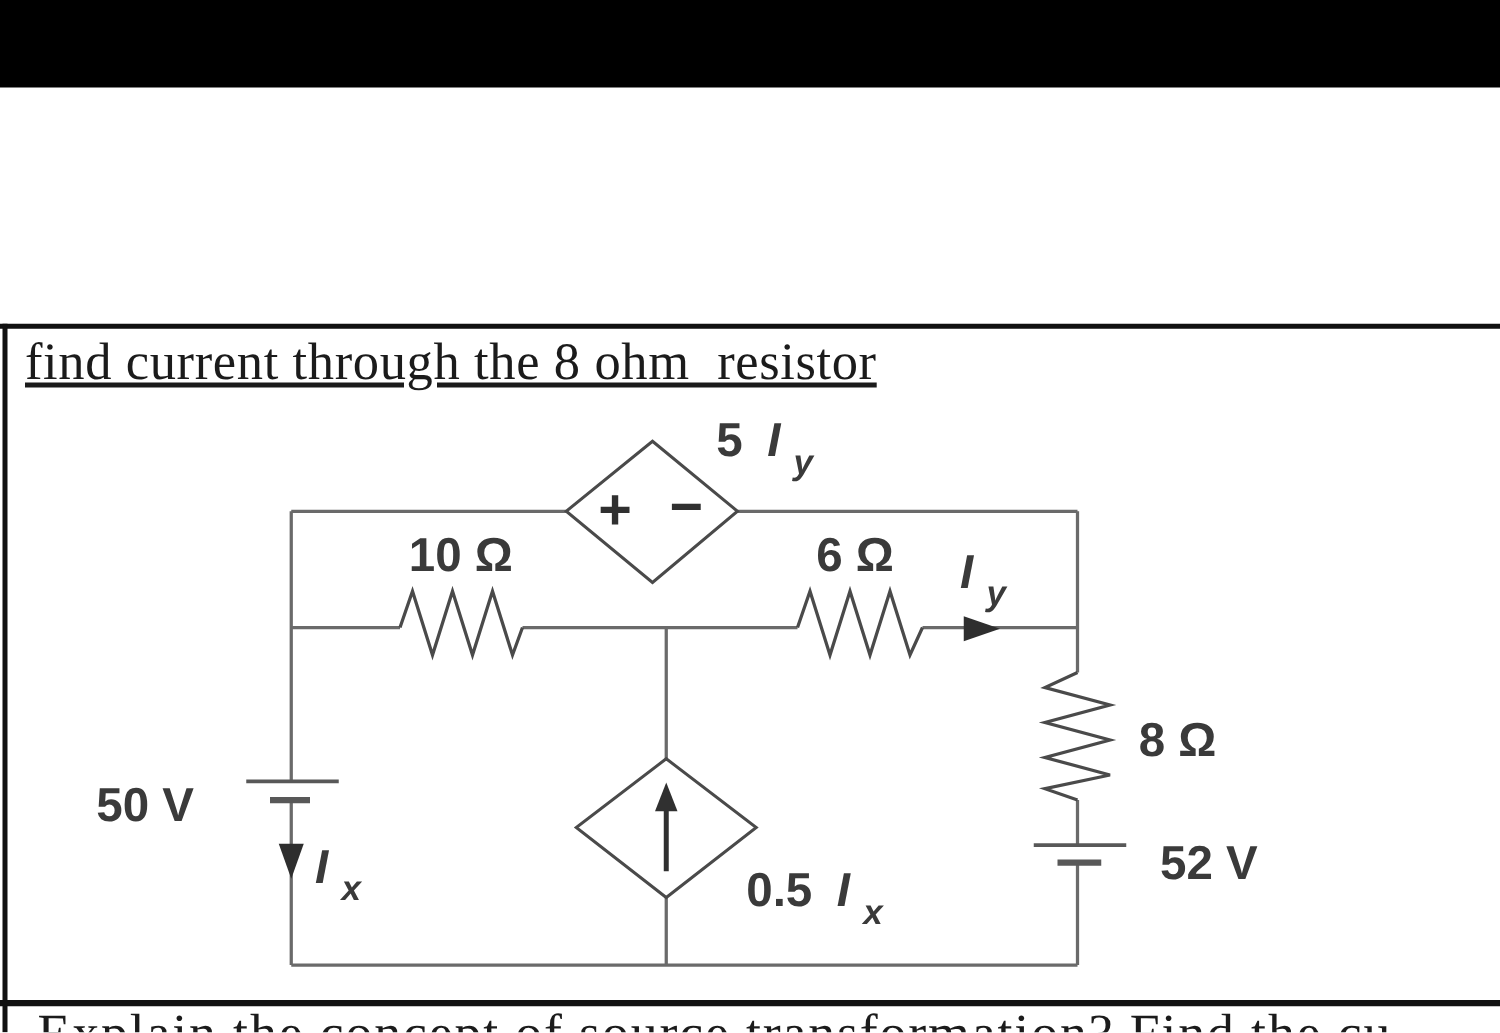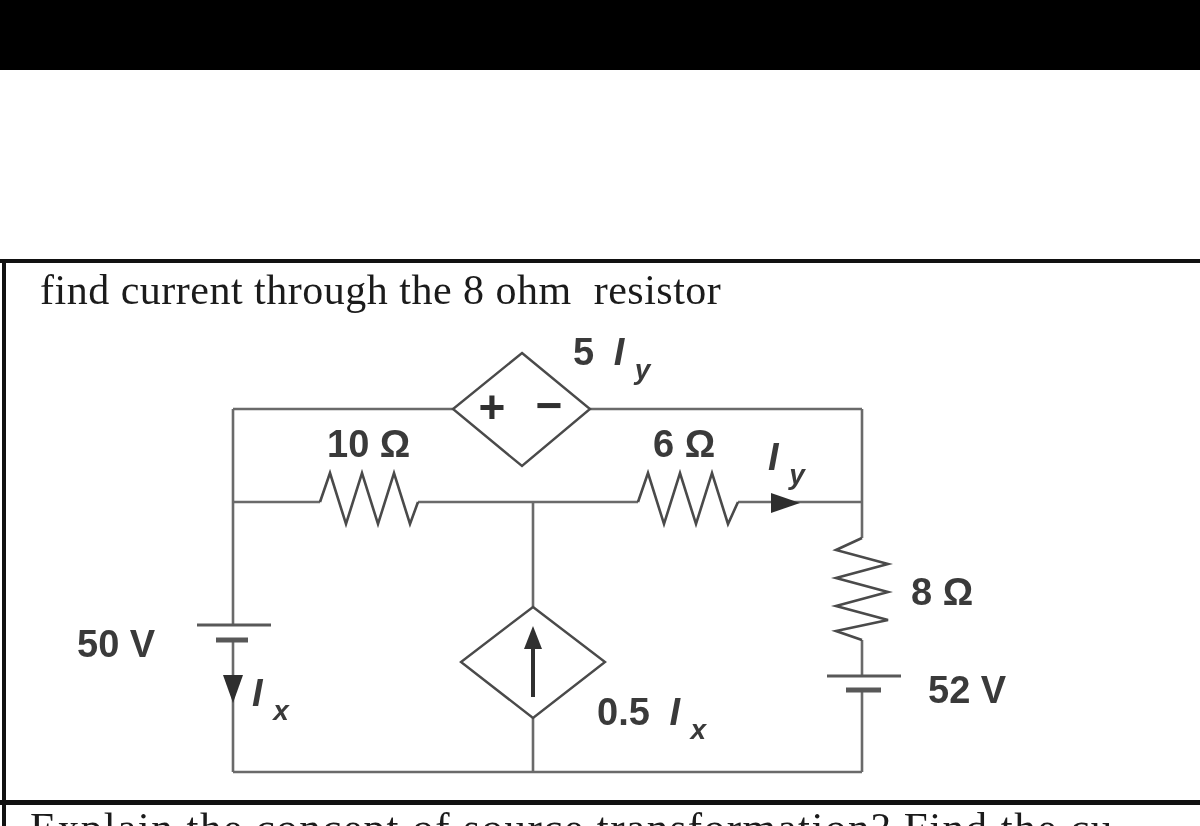--- a/index.html
+++ b/index.html
@@ -21,25 +21,26 @@
   }
   .box-left-border {
     position: absolute; left: 2px; top: 259px; width: 4px; height: 567px;
     background: #111111;
   }
   .box-bottom-border {
     position: absolute; left: 0; top: 800px; width: 1200px; height: 5px;
     background: #111111;
   }
   .question-title {
-    position: absolute; left: 40px; top: 266px;
+    position: absolute; left: 20px; top: 266px;
     font-family: "Liberation Serif", serif;
     font-size: 42px; color: #1b1b1b;
     white-space: pre;
     letter-spacing: 0.5px;
+    text-decoration: underline;
   }
   .next-question-clipped {
     position: absolute; left: 30px; top: 803px;
     font-family: "Liberation Serif", serif;
     font-size: 43px; color: #1b1b1b;
     white-space: pre;
     letter-spacing: 1.5px;
   }
   .circuit-svg { position: absolute; left: 0; top: 0; }
   .comp-label {

